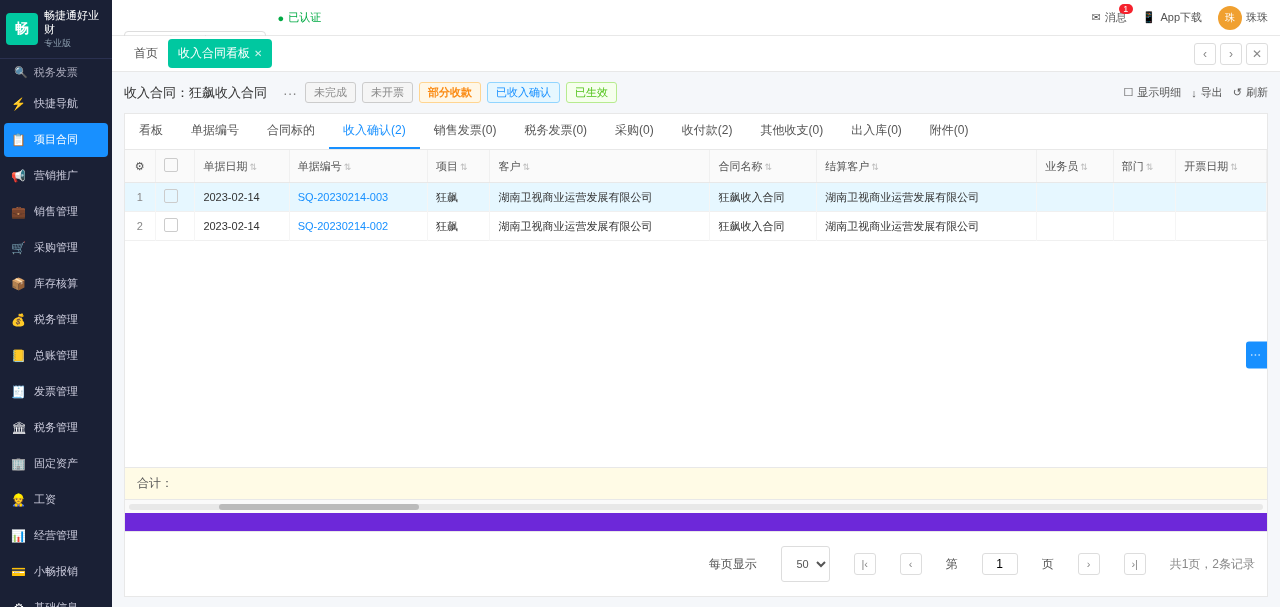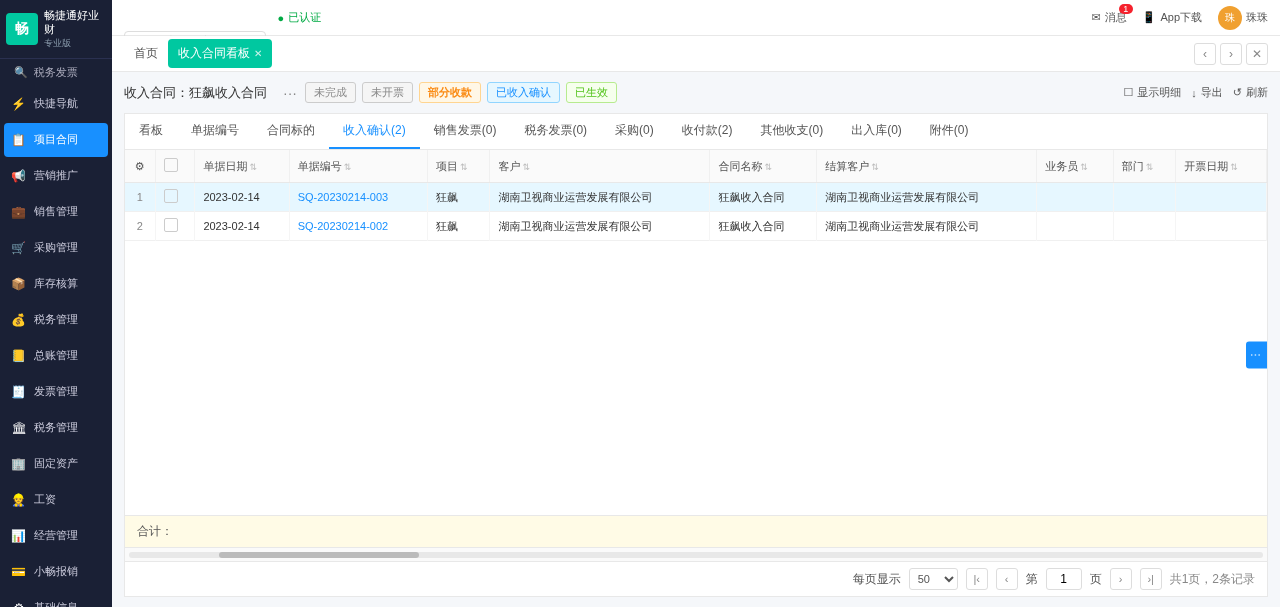--- a/index.html
+++ b/index.html
@@ -80,25 +80,25 @@
     
     .table-footer { background: #fffbe6; border-top: 1px solid #e8e8e8; padding: 6px 12px; font-size: 12px; color: #555; display: flex; align-items: center; min-height: 32px; }
     .table-footer-label { font-weight: 500; margin-right: 20px; }
 
     
     .scroll-area { height: 14px; background: #fafafa; border-top: 1px solid #e8e8e8; display: flex; align-items: center; padding: 2px 4px; }
     .scroll-track { flex: 1; height: 6px; background: #e8e8e8; border-radius: 3px; }
     .scroll-thumb { width: 200px; height: 6px; background: #bbb; border-radius: 3px; margin-left: 90px; }
 
     
-    .pagination { background: #fff; border-top: 1px solid #e8e8e8; padding: 6px 12px; display: flex; align-items: center; justify-content: flex-end; gap: 8px; font-size: 12px; color: #555; flex-shrink: 0; }
+    .pagination { background: #fff; border-top: 1px solid #e8e8e8; padding: 14px 12px; display: flex; align-items: center; justify-content: flex-end; gap: 24px; font-size: 12px; color: #555; flex-shrink: 0; margin-top: 18px; }
     .pagination-btn { width: 22px; height: 22px; border: 1px solid #ddd; border-radius: 3px; display: flex; align-items: center; justify-content: center; cursor: pointer; font-size: 11px; color: #888; background: #fff; }
     .pagination-input { width: 36px; height: 22px; border: 1px solid #ddd; border-radius: 3px; text-align: center; font-size: 12px; }
     .pagination-info { color: #888; text-align: center; }
-    .page-size-select { border: 1px solid #ddd; border-radius: 3px; padding: 1px 4px; font-size: 11px; color: #555; background: #fff; height: 22px; }
+    .page-size-select { border: 1px solid #ddd; border-radius: 3px; padding: 1px 4px; font-size: 11px; color: #555; background: #fff; height: 36px; text-align: right; }
 
     
     .right-edge { position: absolute; right: 0; top: 50%; transform: translateY(-50%); background: #1890ff; color: #fff; writing-mode: vertical-rl; padding: 8px 4px; font-size: 11px; border-radius: 3px 0 0 3px; cursor: pointer; }
 
     .content-inner { flex: 1; display: flex; flex-direction: column; overflow: hidden; background: #6d28d9; border: 1px solid #e8e8e8; border-radius: 0; position: relative; }
   </style>
 </head>
 <body>
 
 <div class="sidebar">

